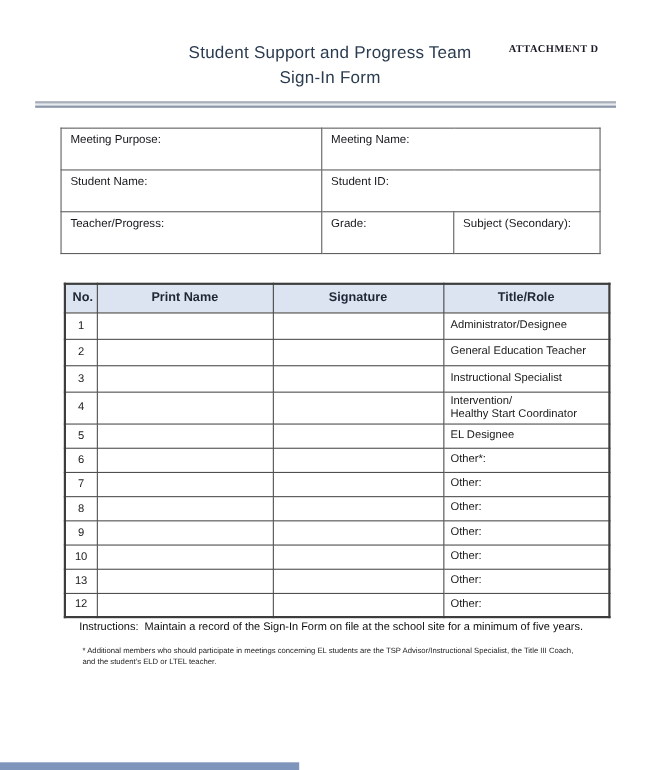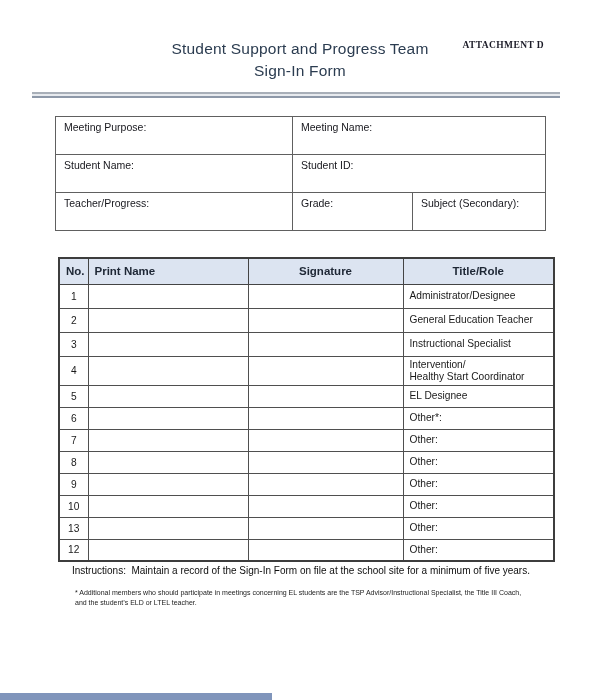--- a/index.html
+++ b/index.html
@@ -40,21 +40,21 @@
   }
   .signin-table th{
     background:var(--table-header-fill,#dce4f1);
     border:1px solid #444;font-size:11.5px;font-weight:600;color:#1e2735;
     height:26px;padding:2px 6px;box-sizing:border-box;
   }
   .signin-table td{
     border:1px solid #4f4f4f;font-size:10.2px;color:#1a1a1a;
     padding:2px 6px;box-sizing:border-box;vertical-align:middle;
   }
-  .th-left{text-align:left;}
+  .th-left{text-align:center;}
   .th-center{text-align:center;}
   .no-cell{text-align:center;font-size:10.5px;}
   .role-cell{white-space:pre-line;line-height:12px;}
   .r-std td{height:24px;}
   .r-tall td{height:28px;}
   .r-short td{height:22px;}
   
   .instructions{
     position:absolute;top:565px;left:72px;width:500px;
     font-size:10px;color:#0d0d0d;white-space:pre-wrap;

